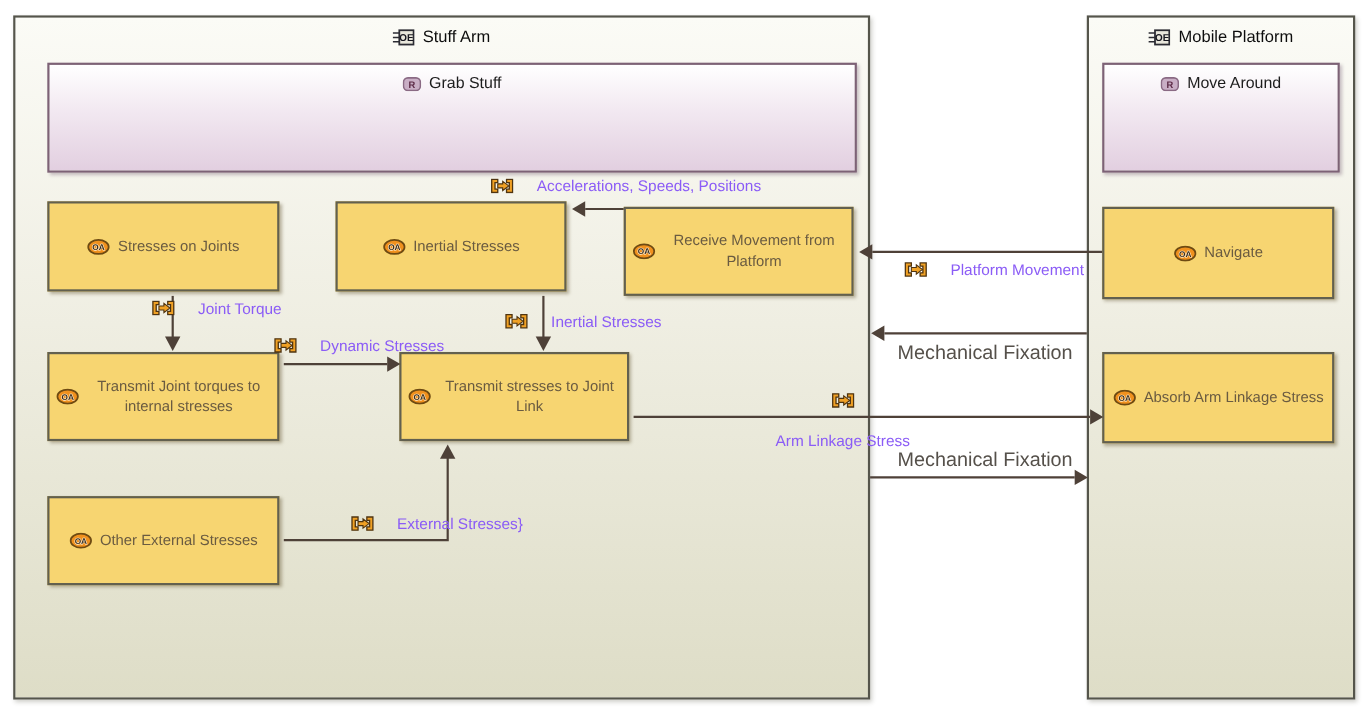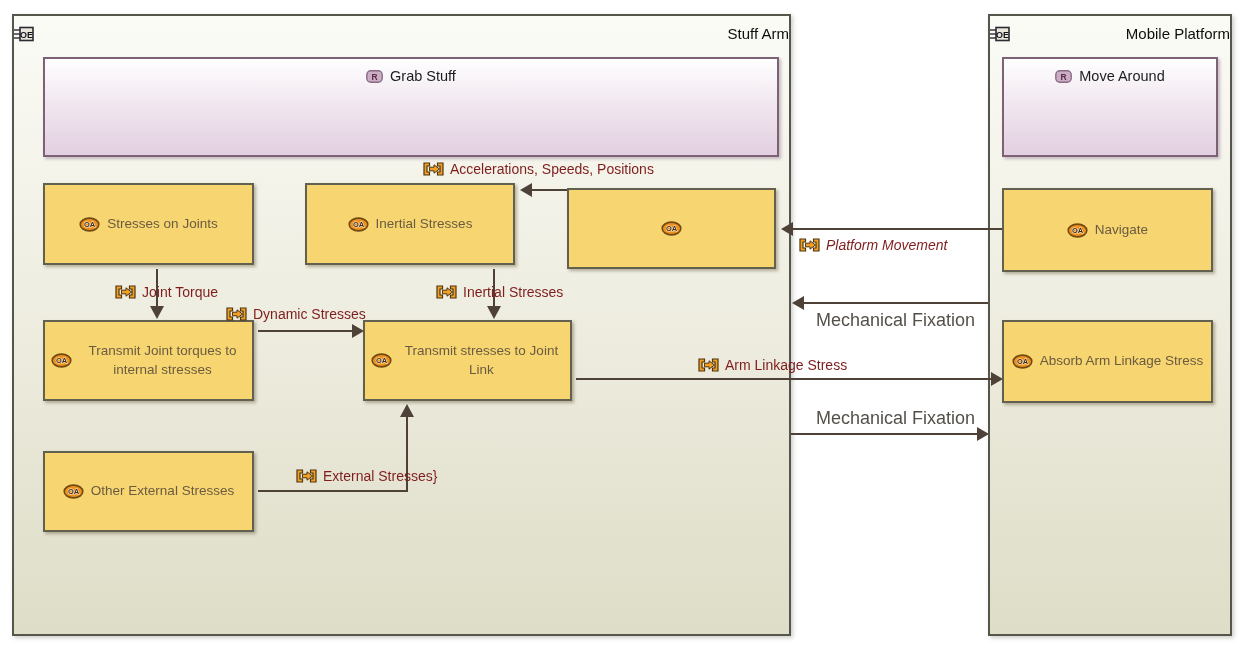--- a/index.html
+++ b/index.html
@@ -7,21 +7,21 @@
   #canvas{position:relative;width:1244px;height:656px;background:#ffffff;overflow:hidden;}
 
   .entity{
     position:absolute;
     border:2px solid #55554b;
     background:linear-gradient(to bottom,#fbfbf6 0%,#efeee2 45%,#deddc7 100%);
     box-shadow:2px 2px 4px rgba(60,60,40,.25);
   }
   .entity-title{
     position:absolute;top:9px;left:0;right:0;
-    display:flex;justify-content:space-between;align-items:center;gap:7px;
+    display:flex;justify-content:center;align-items:center;gap:7px;
     font-size:15px;color:#0d0d0d;
   }
   .capability{
     position:absolute;
     border:2px solid #7d6276;
     background:linear-gradient(to bottom,#ffffff 0%,#f3eaf2 40%,#e2cfe0 100%);
     box-shadow:2px 2px 3px rgba(80,50,80,.3);
     display:flex;justify-content:center;align-items:flex-start;
   }
   .capability-label{
@@ -34,22 +34,22 @@
     background:#f7d571;
     box-shadow:2px 2px 3px rgba(90,75,40,.4);
     display:flex;align-items:center;justify-content:center;gap:7px;
     font-size:13.5px;line-height:1.4;color:#6a5b41;
     text-align:center;padding:2px 6px;box-sizing:border-box;
   }
   .edges{position:absolute;left:0;top:0;width:1244px;height:656px;pointer-events:none;}
   .edge-line{stroke:#4e4138;stroke-width:2;fill:none;}
   .edge-head{fill:#4e4138;stroke:none;}
   .edge-label{
-    position:absolute;display:flex;align-items:center;gap:6px;
-    font-size:14px;color:#7f1d1d;white-space:nowrap;
+    position:absolute;display:flex;align-items:center;gap:21px;
+    font-size:14px;color:#8b5cf6;white-space:nowrap;margin-left:23px;
   }
   .link-label{
     position:absolute;font-size:18px;color:#55504a;white-space:nowrap;
   }
   .oa-icon,.fe-icon,.oe-icon,.r-icon{flex:none;display:block;}
 </style>
 </head>
 <body>
 
 <div id="canvas">
@@ -114,20 +114,21 @@
       <text x="10.5" y="10.3" font-size="7.5" font-weight="bold" fill="#3c2a14" stroke="#fff3da" stroke-width="1" paint-order="stroke" text-anchor="middle">OA</text>
     </svg>
     <span>Inertial Stresses</span>
   </div>
 
   <div class="activity" style="left:567px;top:188px;width:209px;height:81px;">
     <svg class="oa-icon" width="21" height="15" viewBox="0 0 21 15">
       <ellipse cx="10.5" cy="7.5" rx="9.3" ry="6.4" fill="#f0911e" stroke="#6e4a12" stroke-width="1.6"></ellipse>
       <text x="10.5" y="10.3" font-size="7.5" font-weight="bold" fill="#3c2a14" stroke="#fff3da" stroke-width="1" paint-order="stroke" text-anchor="middle">OA</text>
     </svg>
+    <span>Receive Movement from Platform</span>
   </div>
 
   <div class="activity" style="left:43px;top:320px;width:211px;height:81px;">
     <svg class="oa-icon" width="21" height="15" viewBox="0 0 21 15">
       <ellipse cx="10.5" cy="7.5" rx="9.3" ry="6.4" fill="#f0911e" stroke="#6e4a12" stroke-width="1.6"></ellipse>
       <text x="10.5" y="10.3" font-size="7.5" font-weight="bold" fill="#3c2a14" stroke="#fff3da" stroke-width="1" paint-order="stroke" text-anchor="middle">OA</text>
     </svg>
     <span>Transmit Joint torques to internal stresses</span>
   </div>
 
@@ -204,21 +205,21 @@
 
   <div class="edge-label" style="left:423px;top:161px;">
     <svg class="fe-icon" width="21" height="14" viewBox="0 0 21 14">
       <path d="M1,1 h5.5 v3 h-2.5 v6 h2.5 v3 H1 z" fill="#f0a125" stroke="#4f3410" stroke-width="1.2"></path>
       <path d="M20,1 h-5.5 v3 h2.5 v6 h-2.5 v3 H20 z" fill="#f0a125" stroke="#4f3410" stroke-width="1.2"></path>
       <path d="M6.5,5.2 h4.5 v-2.4 l5.5,4.2 -5.5,4.2 v-2.4 h-4.5 z" fill="#f0a125" stroke="#4f3410" stroke-width="1"></path>
     </svg>
     <span>Accelerations, Speeds, Positions</span>
   </div>
 
-  <div class="edge-label" style="left:115px;top:284px;">
+  <div class="edge-label" style="left:115px;top:272px;">
     <svg class="fe-icon" width="21" height="14" viewBox="0 0 21 14">
       <path d="M1,1 h5.5 v3 h-2.5 v6 h2.5 v3 H1 z" fill="#f0a125" stroke="#4f3410" stroke-width="1.2"></path>
       <path d="M20,1 h-5.5 v3 h2.5 v6 h-2.5 v3 H20 z" fill="#f0a125" stroke="#4f3410" stroke-width="1.2"></path>
       <path d="M6.5,5.2 h4.5 v-2.4 l5.5,4.2 -5.5,4.2 v-2.4 h-4.5 z" fill="#f0a125" stroke="#4f3410" stroke-width="1"></path>
     </svg>
     <span>Joint Torque</span>
   </div>
 
   <div class="edge-label" style="left:226px;top:306px;">
     <svg class="fe-icon" width="21" height="14" viewBox="0 0 21 14">
@@ -240,30 +241,30 @@
 
   <div class="edge-label" style="left:296px;top:468px;justify-content:flex-end;">
     <svg class="fe-icon" width="21" height="14" viewBox="0 0 21 14">
       <path d="M1,1 h5.5 v3 h-2.5 v6 h2.5 v3 H1 z" fill="#f0a125" stroke="#4f3410" stroke-width="1.2"></path>
       <path d="M20,1 h-5.5 v3 h2.5 v6 h-2.5 v3 H20 z" fill="#f0a125" stroke="#4f3410" stroke-width="1.2"></path>
       <path d="M6.5,5.2 h4.5 v-2.4 l5.5,4.2 -5.5,4.2 v-2.4 h-4.5 z" fill="#f0a125" stroke="#4f3410" stroke-width="1"></path>
     </svg>
     <span>External Stresses}</span>
   </div>
 
-  <div class="edge-label" style="left:799px;top:237px;font-style:italic;">
+  <div class="edge-label" style="left:799px;top:237px;">
     <svg class="fe-icon" width="21" height="14" viewBox="0 0 21 14">
       <path d="M1,1 h5.5 v3 h-2.5 v6 h2.5 v3 H1 z" fill="#f0a125" stroke="#4f3410" stroke-width="1.2"></path>
       <path d="M20,1 h-5.5 v3 h2.5 v6 h-2.5 v3 H20 z" fill="#f0a125" stroke="#4f3410" stroke-width="1.2"></path>
       <path d="M6.5,5.2 h4.5 v-2.4 l5.5,4.2 -5.5,4.2 v-2.4 h-4.5 z" fill="#f0a125" stroke="#4f3410" stroke-width="1"></path>
     </svg>
     <span>Platform Movement</span>
   </div>
 
-  <div class="edge-label" style="left:698px;top:357px;">
+  <div class="edge-label" style="left:682px;top:357px;flex-direction:column;">
     <svg class="fe-icon" width="21" height="14" viewBox="0 0 21 14">
       <path d="M1,1 h5.5 v3 h-2.5 v6 h2.5 v3 H1 z" fill="#f0a125" stroke="#4f3410" stroke-width="1.2"></path>
       <path d="M20,1 h-5.5 v3 h2.5 v6 h-2.5 v3 H20 z" fill="#f0a125" stroke="#4f3410" stroke-width="1.2"></path>
       <path d="M6.5,5.2 h4.5 v-2.4 l5.5,4.2 -5.5,4.2 v-2.4 h-4.5 z" fill="#f0a125" stroke="#4f3410" stroke-width="1"></path>
     </svg>
     <span>Arm Linkage Stress</span>
   </div>
 
   <div class="link-label" style="left:816px;top:310px;">Mechanical Fixation</div>
 

